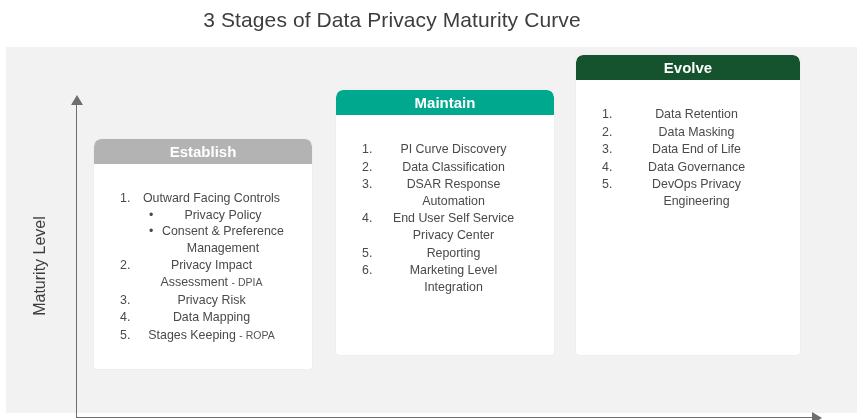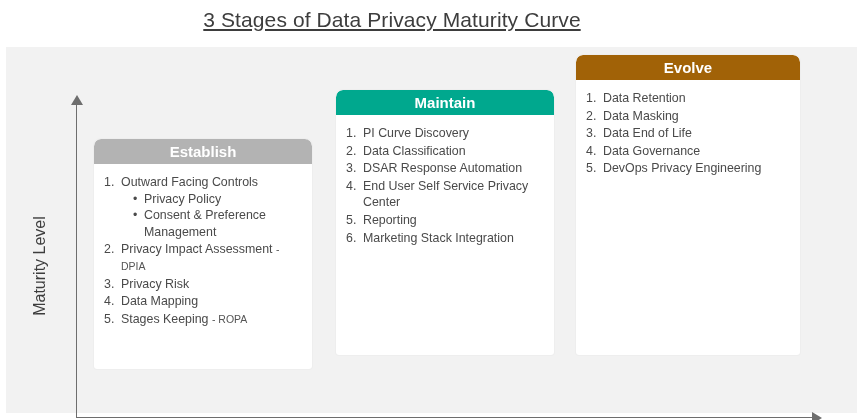--- a/index.html
+++ b/index.html
@@ -13,21 +13,20 @@
 
   
   .chart-title{
     position:absolute;
     top:8px;left:0;width:784px;
     text-align:center;
     font-size:21px;
     color:#3d3d3d;
     font-weight:400;
     letter-spacing:.1px;
-    text-decoration:underline;
   }
 
   
   .panel{
     position:absolute;
     left:6px;top:47px;
     width:851px;height:366px;
     background:#f2f2f2;
   }
 
@@ -87,23 +86,24 @@
     font-size:15px;
     font-weight:bold;
     border-radius:7px 7px 0 0;
   }
   .card-body{
     padding:10px 10px 0 10px;
   }
 
   
   ol.items{
-    margin:0;padding:0;
+    margin:16px;padding:0;
     list-style:none;
     counter-reset:itm;
+    text-align:center;
   }
   ol.items > li{
     counter-increment:itm;
     position:relative;
     padding-left:17px;
     font-size:12.4px;
     line-height:16.6px;
     color:#4a4a4a;
     margin-bottom:1px;
   }
@@ -185,27 +185,27 @@
 
   <div class="card" style="left:330px;top:43px;width:218px;height:265px;">
     <div class="card-header" style="background:#00a88e;">Maintain</div>
     <div class="card-body">
       <ol class="items">
         <li>PI Curve Discovery</li>
         <li>Data Classification</li>
         <li>DSAR Response Automation</li>
         <li>End User Self Service Privacy Center</li>
         <li>Reporting</li>
-        <li>Marketing Stack Integration</li>
+        <li>Marketing Level Integration</li>
       </ol>
     </div>
   </div>
 
   <div class="card" style="left:570px;top:8px;width:224px;height:300px;">
-    <div class="card-header" style="background:#a16207;">Evolve</div>
+    <div class="card-header" style="background:#14532d;">Evolve</div>
     <div class="card-body">
       <ol class="items">
         <li>Data Retention</li>
         <li>Data Masking</li>
         <li>Data End of Life</li>
         <li>Data Governance</li>
         <li>DevOps Privacy Engineering</li>
       </ol>
     </div>
   </div>

